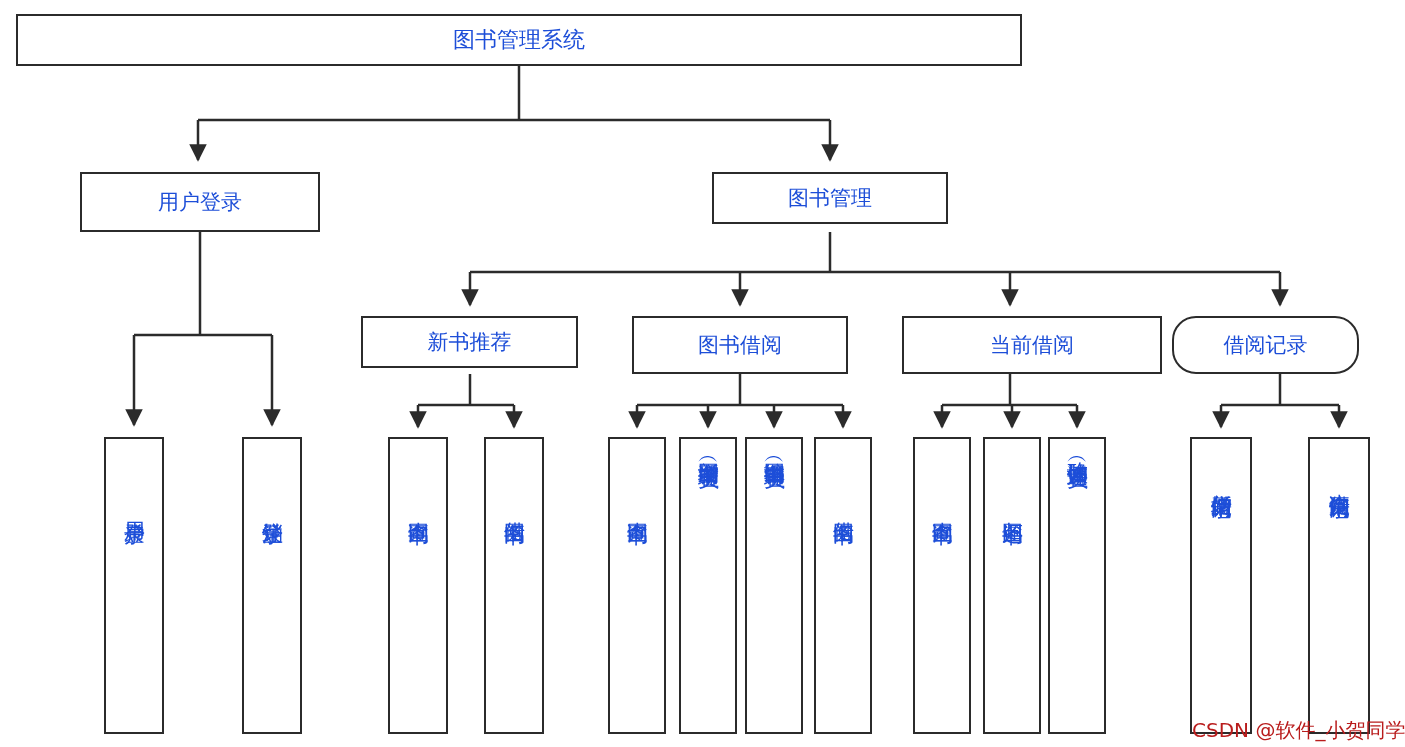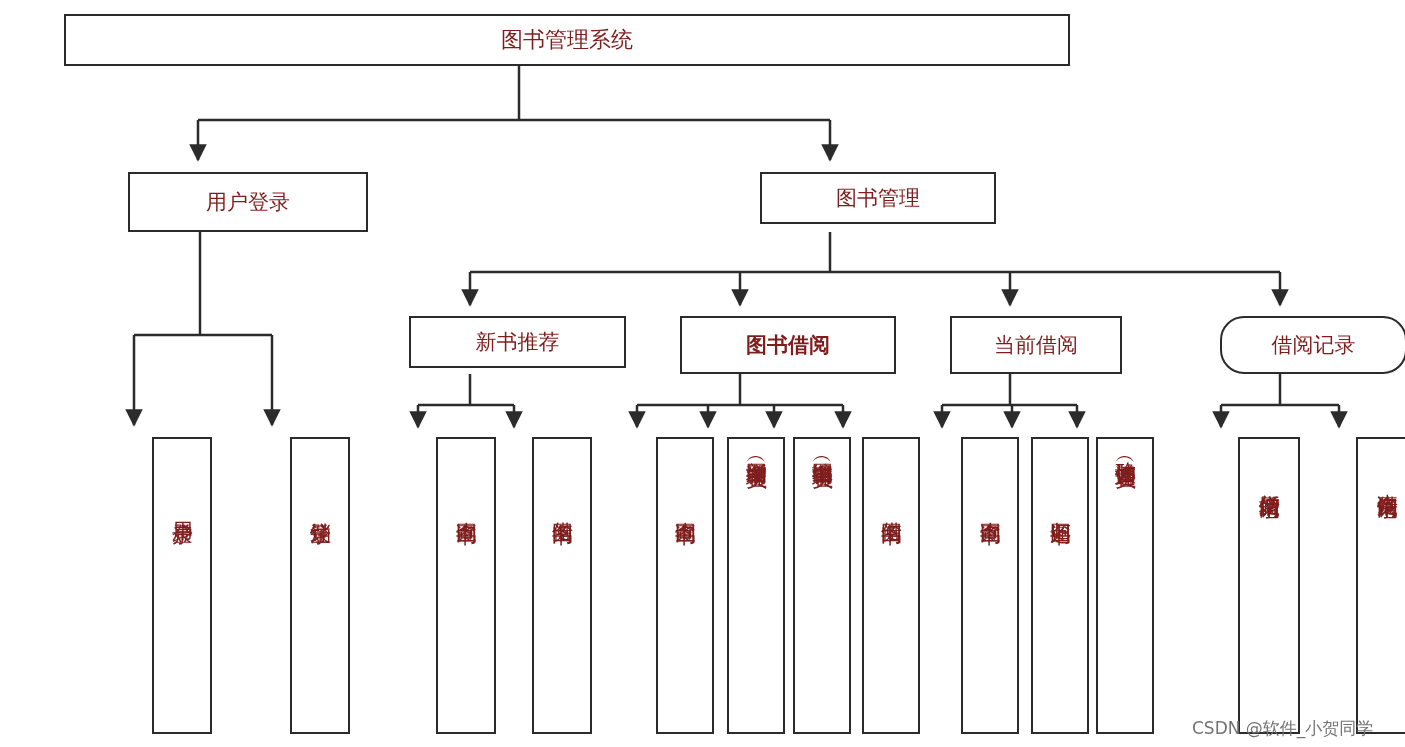--- a/index.html
+++ b/index.html
@@ -26,22 +26,21 @@
     pointer-events: none;
   }
   .node {
     position: absolute;
     box-sizing: border-box;
     background: #ffffff;
     border: 2px solid #2b2b2b;
     display: flex;
     align-items: center;
     justify-content: center;
-    color: #7f1d1d;
-    margin-left: 48px;
+    color: #1d4ed8;
   }
   .node-label {
     display: block;
     text-align: center;
     line-height: 1.08;
     white-space: nowrap;
   }
   
   .node.horizontal .node-label {
     font-size: 21px;
@@ -65,22 +64,22 @@
   }
   
   .node.leaf.short {
     padding-top: 66px;
   }
   .node.leaf.medium {
     padding-top: 38px;
   }
   .watermark {
     position: absolute;
-    color: #737373;
-    font-size: 17px;
+    color: #b91c1c;
+    font-size: 20px;
     white-space: nowrap;
     user-select: none;
   }
 </style>
 </head>
 <body>
 
 <div id="canvas">
 
   <svg class="connectors" viewBox="0 0 1405 747" xmlns="http://www.w3.org/2000/svg">
@@ -139,24 +138,24 @@
       </div>
       <div class="node horizontal" style="left: 80px; top: 172px; width: 240px; height: 60px;">
         <span class="node-label">用户登录</span>
       </div>
       <div class="node horizontal" style="left: 712px; top: 172px; width: 236px; height: 52px;">
         <span class="node-label">图书管理</span>
       </div>
       <div class="node horizontal" style="left: 361px; top: 316px; width: 217px; height: 52px;">
         <span class="node-label">新书推荐</span>
       </div>
-      <div class="node horizontal" style="left: 632px; top: 316px; width: 216px; height: 58px; font-weight: bold;">
+      <div class="node horizontal" style="left: 632px; top: 316px; width: 216px; height: 58px;">
         <span class="node-label">图书借阅</span>
       </div>
-      <div class="node horizontal" style="left: 902px; top: 316px; width: 172px; height: 58px;">
+      <div class="node horizontal" style="left: 902px; top: 316px; width: 260px; height: 58px;">
         <span class="node-label">当前借阅</span>
       </div>
       <div class="node horizontal" style="left: 1172px; top: 316px; width: 187px; height: 58px; border-radius: 24px;">
         <span class="node-label">借阅记录</span>
       </div>
       <div class="node leaf short" style="left: 104px; top: 437px; width: 60px; height: 297px;">
         <span class="node-label">用户登录</span>
       </div>
       <div class="node leaf short" style="left: 242px; top: 437px; width: 60px; height: 297px;">
         <span class="node-label">注销登录</span>

